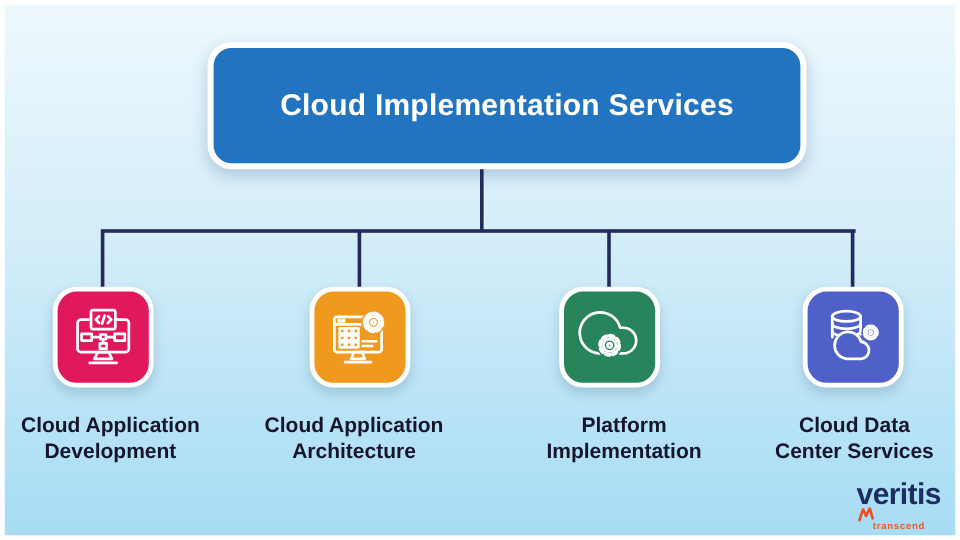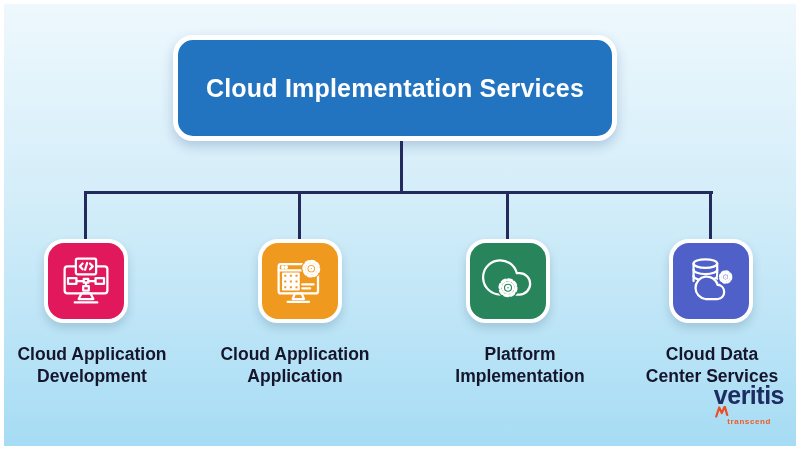--- a/index.html
+++ b/index.html
@@ -7,21 +7,21 @@
     width:800px;height:450px;position:relative;overflow:hidden;
     background:#ffffff;
     font-family:"Liberation Sans","DejaVu Sans",sans-serif;
   }
   .canvas{
     position:absolute;left:4px;top:4px;right:4px;bottom:4px;
     background:linear-gradient(180deg,#eef8fd 0%,#d3edf9 45%,#a6dcf4 100%);
   }
   
   .title-box{
-    position:absolute;left:173px;top:35px;width:444px;height:106px;
+    position:absolute;left:173px;top:35px;width:499px;height:106px;
     box-sizing:border-box;background:#2274c0;border:5px solid #ffffff;
     border-radius:20px;display:flex;align-items:center;justify-content:center;
     box-shadow:0 5px 12px rgba(35,80,140,.25);
   }
   .title-box h1{
     margin:0;color:#ffffff;font-size:25px;font-weight:700;
     letter-spacing:.2px;white-space:nowrap;
   }
   
   .line{position:absolute;background:#232a5c;}
@@ -44,21 +44,21 @@
   .branch-label{
     position:absolute;top:344px;width:200px;text-align:center;
     color:#15152c;font-size:17.5px;font-weight:700;line-height:1.24;
   }
   .l0{left:-8px}.l1{left:195px}.l2{left:420px}.l3{left:612px}
   
   .logo{position:absolute;right:16px;bottom:7px;text-align:right;}
   .logo-row{display:flex;align-items:flex-start;justify-content:flex-end;flex-direction:column;}
   .brand{color:#1d2d61;font-size:25px;font-weight:800;letter-spacing:-0.5px;line-height:1;}
   .logo-mark{margin:-2px 0 0 1px;}
-  .tagline{color:#f15a24;font-size:8px;font-weight:700;letter-spacing:.6px;margin:-1px 13px 17px 0;}
+  .tagline{color:#f15a24;font-size:8px;font-weight:700;letter-spacing:.6px;margin:-1px 13px 0 0;}
 </style>
 </head>
 <body>
 
 <div class="canvas"></div>
 
 <div class="title-box">
   <h1>Cloud Implementation Services</h1>
 </div>
 
@@ -137,21 +137,21 @@
     <path d="M31.5 27.5 h-1.6 A10 10 0 1 0 19 40 h11.2 a6.3 6.3 0 0 0 0-12.5 z" style="fill:var(--card)"></path>
   </svg>
 </div>
 
 <div class="branch-label l0">
   <div>Cloud Application</div>
   <div>Development</div>
 </div>
 <div class="branch-label l1">
   <div>Cloud Application</div>
-  <div>Application</div>
+  <div>Architecture</div>
 </div>
 <div class="branch-label l2">
   <div>Platform</div>
   <div>Implementation</div>
 </div>
 <div class="branch-label l3">
   <div>Cloud Data</div>
   <div>Center Services</div>
 </div>
 

